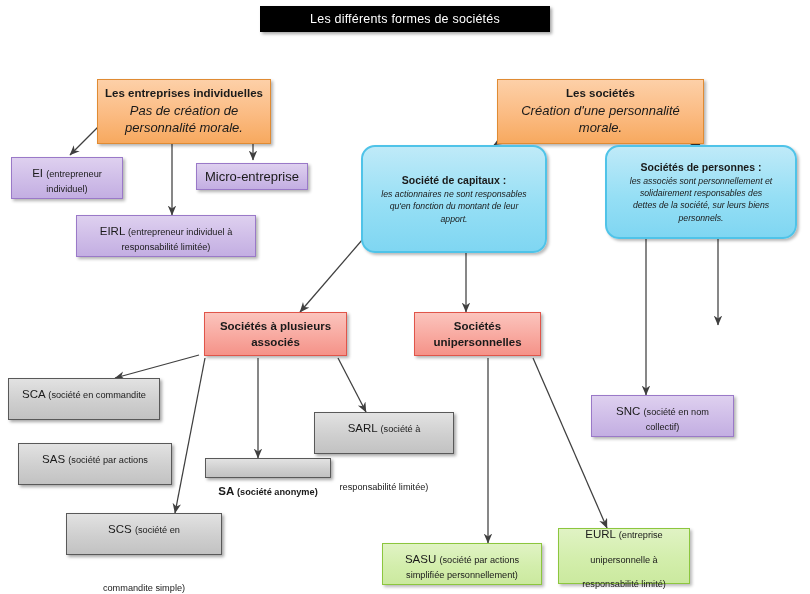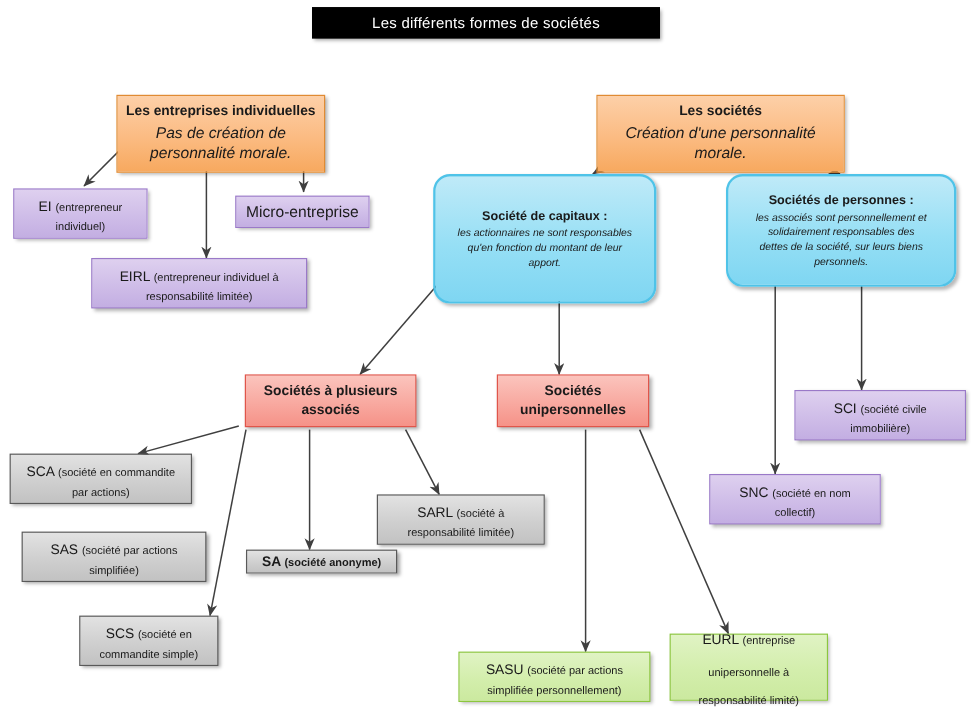--- a/index.html
+++ b/index.html
@@ -121,21 +121,21 @@
 
   
   .node-grey {
     background: linear-gradient(180deg, #e2e2e2 0%, #cfcfcf 55%, #c2c2c2 100%);
     border: 1px solid #595959;
     box-shadow: 2px 2px 3px rgba(0,0,0,0.35);
     padding: 3px 5px;
   }
   .node-grey .t-abbr { font-size: 11.5px; }
   .node-grey .t-rest { font-size: 9.2px; }
-  .node-grey .line { line-height: 1.35; }
+  .node-grey .line { line-height: 1.35; margin-top: 43px; }
 
   
   .node-green {
     background: linear-gradient(180deg, #e0f3c4 0%, #d3eeac 55%, #cbe99f 100%);
     border: 1px solid #89c councils;
     border: 1px solid #8cc63e;
     box-shadow: 2px 2px 3px rgba(0,0,0,0.28);
     padding: 3px 5px;
   }
   .node-green .t-abbr { font-size: 11.5px; }
@@ -247,38 +247,34 @@
   <div class="node node-grey" style="left:8px; top:378px; width:152px; height:42px;">
     <span class="line"><span class="t-abbr">SCA </span><span class="t-rest">(société en commandite</span></span>
     <span class="line t-rest">par actions)</span>
   </div>
 
   <div class="node node-grey" style="left:18px; top:443px; width:154px; height:42px;">
     <span class="line"><span class="t-abbr">SAS </span><span class="t-rest">(société par actions</span></span>
     <span class="line t-rest">simplifiée)</span>
   </div>
 
-  <div class="node node-grey" style="left:66px; top:513px; width:116px; height:42px;">
+  <div class="node node-grey" style="left:66px; top:513px; width:156px; height:42px;">
     <span class="line"><span class="t-abbr">SCS </span><span class="t-rest">(société en</span></span>
     <span class="line t-rest">commandite simple)</span>
   </div>
 
   <div class="node node-grey" style="left:205px; top:458px; width:126px; height:20px;font-weight:bold;">
     <span class="line"><span class="t-abbr">SA </span><span class="t-rest">(société anonyme)</span></span>
   </div>
 
   <div class="node node-grey" style="left:314px; top:412px; width:140px; height:42px;">
     <span class="line"><span class="t-abbr">SARL </span><span class="t-rest">(société à</span></span>
     <span class="line t-rest">responsabilité limitée)</span>
   </div>
 
-  <div class="node node-purple" style="left:662px; top:325px; width:143px; height:42px;">
-    <span class="line"><span class="t-abbr">SCI </span><span class="t-rest">(société civile</span></span>
-    <span class="line t-rest">immobilière)</span>
-  </div>
 
   <div class="node node-purple" style="left:591px; top:395px; width:143px; height:42px;">
     <span class="line"><span class="t-abbr">SNC </span><span class="t-rest">(société en nom</span></span>
     <span class="line t-rest">collectif)</span>
   </div>
 
   <div class="node node-green" style="left:382px; top:543px; width:160px; height:42px;">
     <span class="line"><span class="t-abbr">SASU </span><span class="t-rest">(société par actions</span></span>
     <span class="line t-rest">simplifiée personnellement)</span>
   </div>

